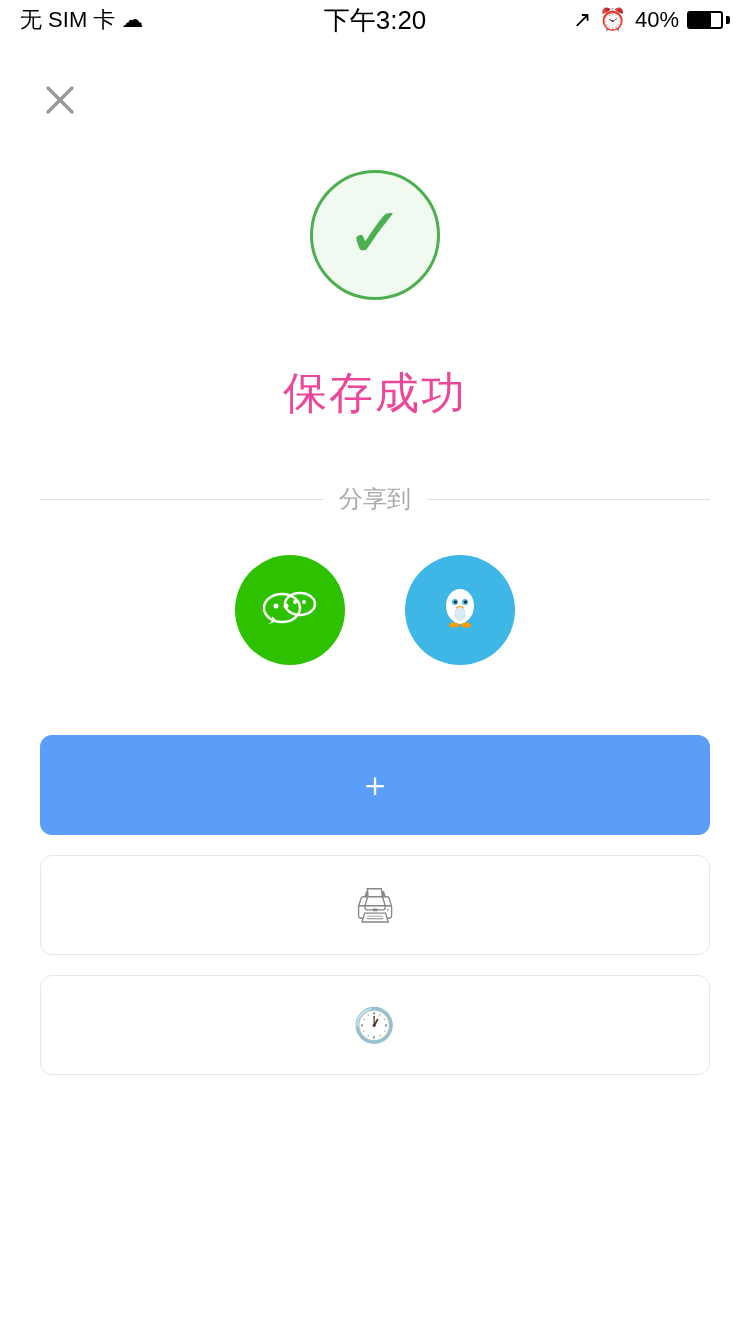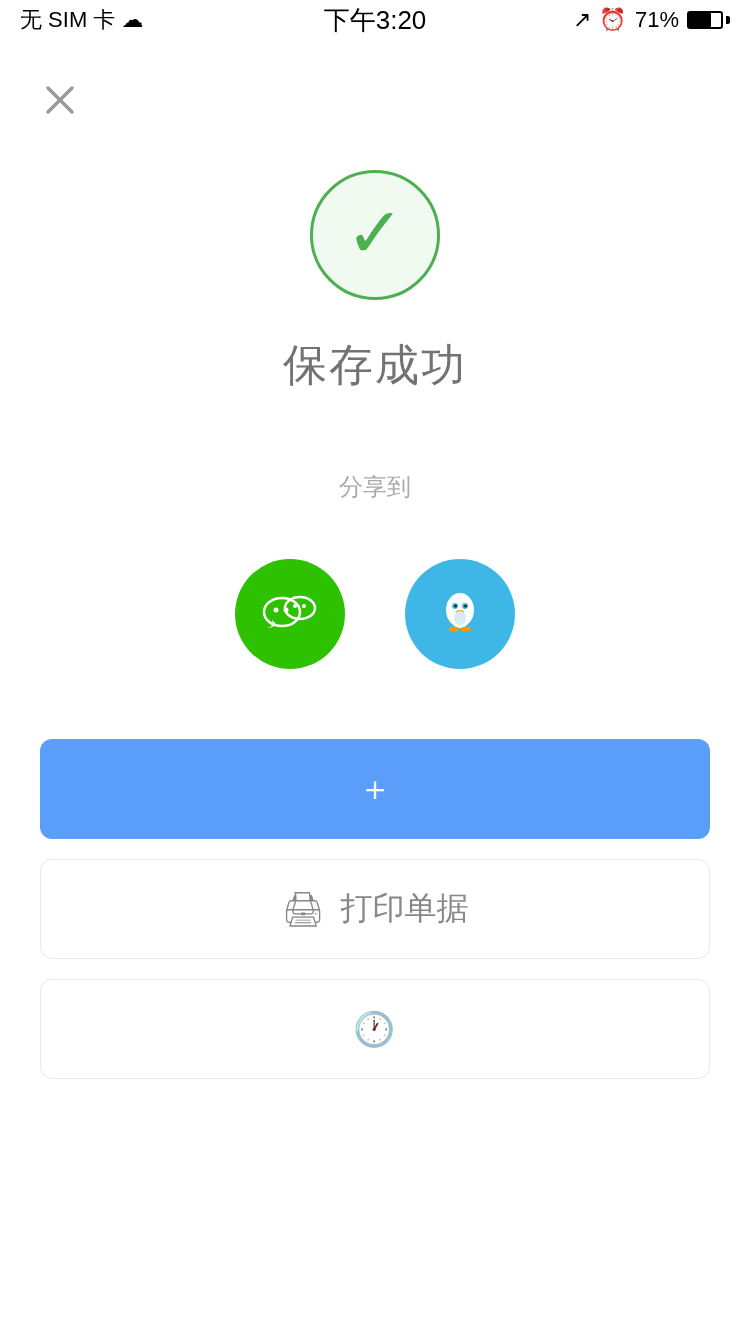--- a/index.html
+++ b/index.html
@@ -113,37 +113,36 @@
     }
     .check-mark {
       font-size: 70px;
       color: #4caf50;
       line-height: 1;
       margin-top: -5px;
     }
     .success-title {
       font-size: 44px;
       font-weight: 500;
-      color: #737373;
-      margin-top: 36px;
+      color: #ec4899;
+      margin-top: 64px;
       letter-spacing: 2px;
     }
 
     
     .share-section {
       width: 100%;
       margin-top: 60px;
       padding: 0 40px;
     }
     .share-divider {
       display: flex;
       align-items: center;
       gap: 16px;
       margin-bottom: 40px;
-      flex-direction: column;
     }
     .divider-line {
       flex: 1;
       height: 1px;
       background: #e0e0e0;
     }
     .divider-text {
       font-size: 24px;
       color: #aaa;
       white-space: nowrap;
@@ -212,21 +211,21 @@
 <body>
 
 <div class="status-bar">
   <div class="status-left">
     <span>无 SIM 卡 ☁</span>
   </div>
   <div class="status-center">下午3:20</div>
   <div class="status-right">
     <span>↗</span>
     <span>⏰</span>
-    <span>71%</span>
+    <span>40%</span>
     <span class="battery-icon">
       <span class="battery-body">
           <span class="battery-fill"></span>
         </span>
         <span class="battery-tip"></span>
     </span>
   </div>
 </div>
 
 <div class="page">
@@ -287,20 +286,19 @@
       </div>
     </div>
   </div>
 
   <div class="action-buttons">
     <button class="btn btn-primary">
       <span class="btn-icon">＋</span>
     </button>
     <button class="btn btn-secondary">
       <span class="btn-icon">🖨</span>
-      <span>打印单据</span>
     </button>
     <button class="btn btn-secondary">
       <span class="btn-icon">🕐</span>
     </button>
   </div>
 
 </div>
 
 </body></html>

